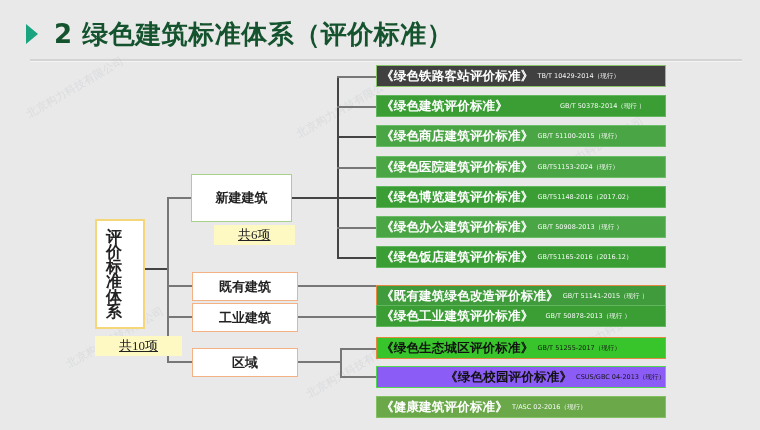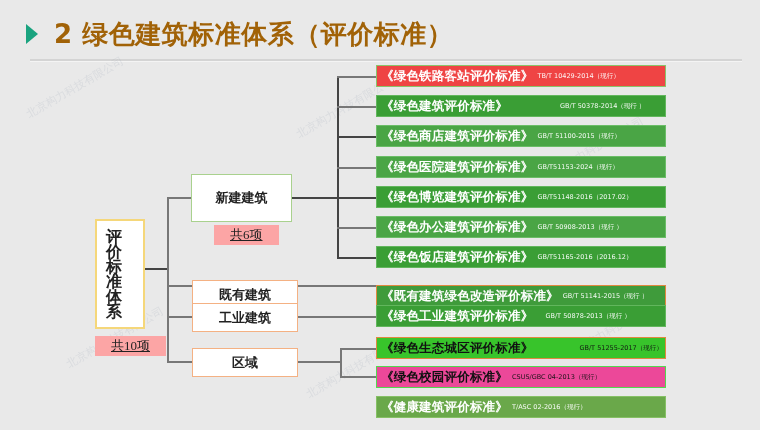--- a/index.html
+++ b/index.html
@@ -3,46 +3,46 @@
 <meta charset="utf-8">
 <style>
   html, body { margin:0; padding:0; }
   body {
     width:760px; height:430px; overflow:hidden; position:relative;
     background:#e9e9e9;
     font-family:"DejaVu Sans", "Liberation Sans", sans-serif;
   }
   .title-wrap { position:absolute; left:26px; top:14px; height:40px; display:flex; align-items:center; }
   .title-arrow { width:0; height:0; border-top:10px solid transparent; border-bottom:10px solid transparent; border-left:12px solid #1aa37f; margin-right:16px; }
-  .title { color:#a16207; font-size:26px; font-weight:bold; letter-spacing:0.5px; white-space:nowrap; }
+  .title { color:#14532d; font-size:26px; font-weight:bold; letter-spacing:0.5px; white-space:nowrap; }
   .title-rule { position:absolute; left:30px; right:18px; top:59px; height:2px; background:#d4d4d4; border-bottom:1px solid #f4f4f4; }
 
   .line { position:absolute; background:#444; }
   .line.h { height:1.5px; }
   .line.v { width:1.5px; }
   .line.grey { background:#777; }
 
   .root-box { position:absolute; left:95px; top:219px; width:46px; height:106px; background:#fff; border:2px solid #f5d77a; display:flex; align-items:center; justify-content:center; }
   .root-label { font-size:16px; font-weight:bold; color:#222; line-height:15px; text-align:left; width:28px; }
 
-  .note { position:absolute; background:#fca5a5; font-family:"Liberation Serif", "DejaVu Serif", serif; font-size:13px; color:#222; text-decoration:underline; padding:0 16px; height:20px; line-height:20px; }
+  .note { position:absolute; background:#fef9c3; font-family:"Liberation Serif", "DejaVu Serif", serif; font-size:13px; color:#222; text-decoration:underline; padding:0 24px; height:20px; line-height:20px; }
 
   .cat-box { position:absolute; background:#fff; display:flex; align-items:center; justify-content:center; font-size:13px; font-weight:bold; color:#222; }
   .cat-green { border:1.5px solid #a9d18e; }
   .cat-orange { border:1.5px solid #f4b183; }
 
   .std { position:absolute; left:376px; width:290px; height:22px; display:flex; align-items:center; color:#fff; padding-left:4px; box-sizing:border-box; white-space:nowrap; overflow:hidden; }
   .std-name { font-size:12.5px; font-weight:bold; letter-spacing:0.2px; }
   .std-code { font-size:6.5px; margin-left:4px; opacity:0.95; }
-  .c1 { background:#ef4444; border:1px solid #8bc36a; }
+  .c1 { background:#404040; border:1px solid #8bc36a; }
   .c2 { background:#3a9e35; border:1px solid #62b65d; }
   .c3 { background:#4aa545; border:1px solid #6bbd67; }
   .c4 { background:#3f9b3b; border:1px solid #e0893f;margin-top:11px; }
-  .c5 { background:#38c42b; border:1px solid #e0893f; color:#111;gap:42px; }
-  .c6 { background:#ec4899; border:1px solid #55d650; color:#111; }
+  .c5 { background:#38c42b; border:1px solid #e0893f; color:#111; }
+  .c6 { background:#8b5cf6; border:1px solid #55d650; color:#111;justify-content:flex-end; }
   .c7 { background:#6aa84a; border:1px solid #86c065; }
 
   .wm { position:absolute; color:rgba(150,160,180,0.18); font-size:11px; transform:rotate(-30deg); white-space:nowrap; pointer-events:none; }
 </style>
 </head>
 <body>
 
 <div class="title-wrap">
   <div class="title-arrow"></div>
   <div class="title">2 绿色建筑标准体系（评价标准）</div>
@@ -83,21 +83,21 @@
 <div class="root-box">
   <div class="root-label">评价标准体系</div>
 </div>
 <div class="note" style="left:95px;top:336px;">共10项</div>
 
 <div class="cat-box cat-green" style="left:191px;top:174px;width:99px;height:46px;">
   <span>新建建筑</span>
 </div>
 <div class="note" style="left:214px;top:225px;">共6项</div>
 
-<div class="cat-box cat-orange" style="left:192px;top:280px;width:104px;height:27px;">
+<div class="cat-box cat-orange" style="left:192px;top:272px;width:104px;height:27px;">
   <span>既有建筑</span>
 </div>
 <div class="cat-box cat-orange" style="left:192px;top:303px;width:104px;height:27px;">
   <span>工业建筑</span>
 </div>
 <div class="cat-box cat-orange" style="left:192px;top:348px;width:104px;height:27px;">
   <span>区域</span>
 </div>
 
 <div class="std c1" style="top:65px;">

